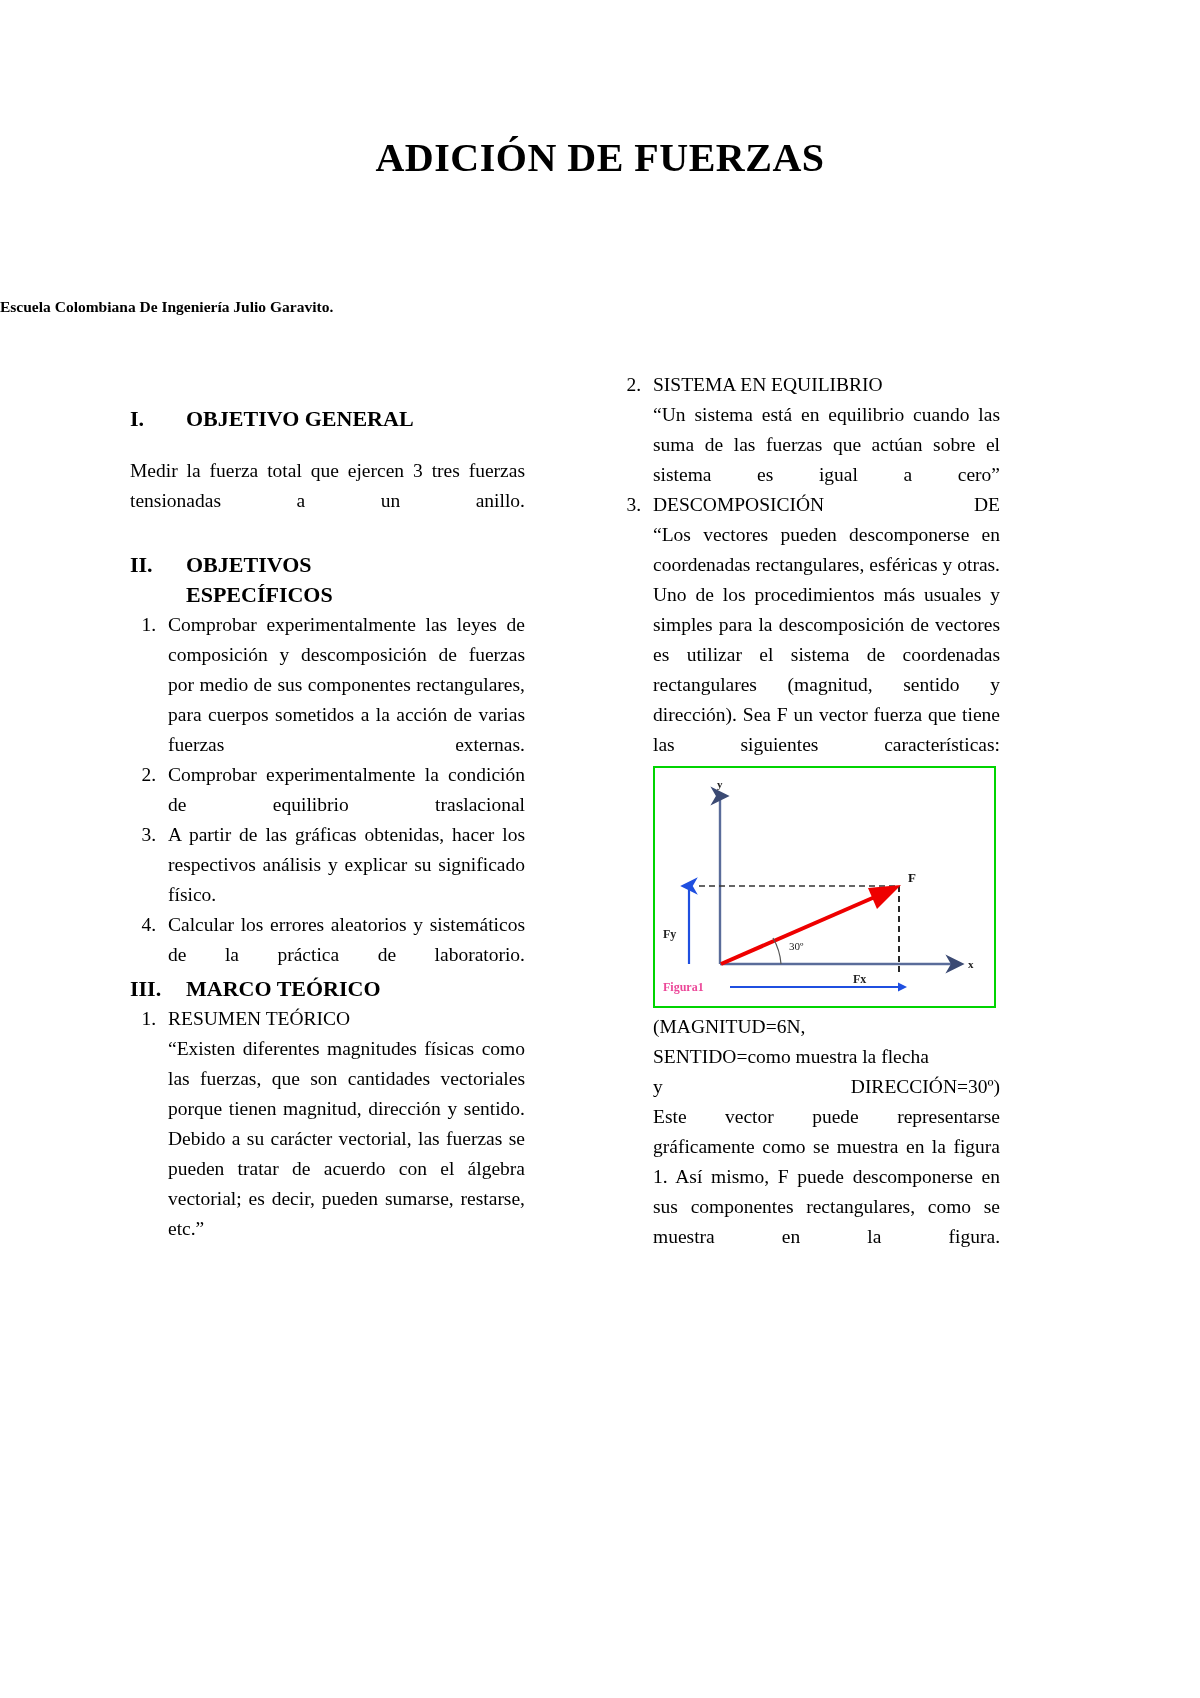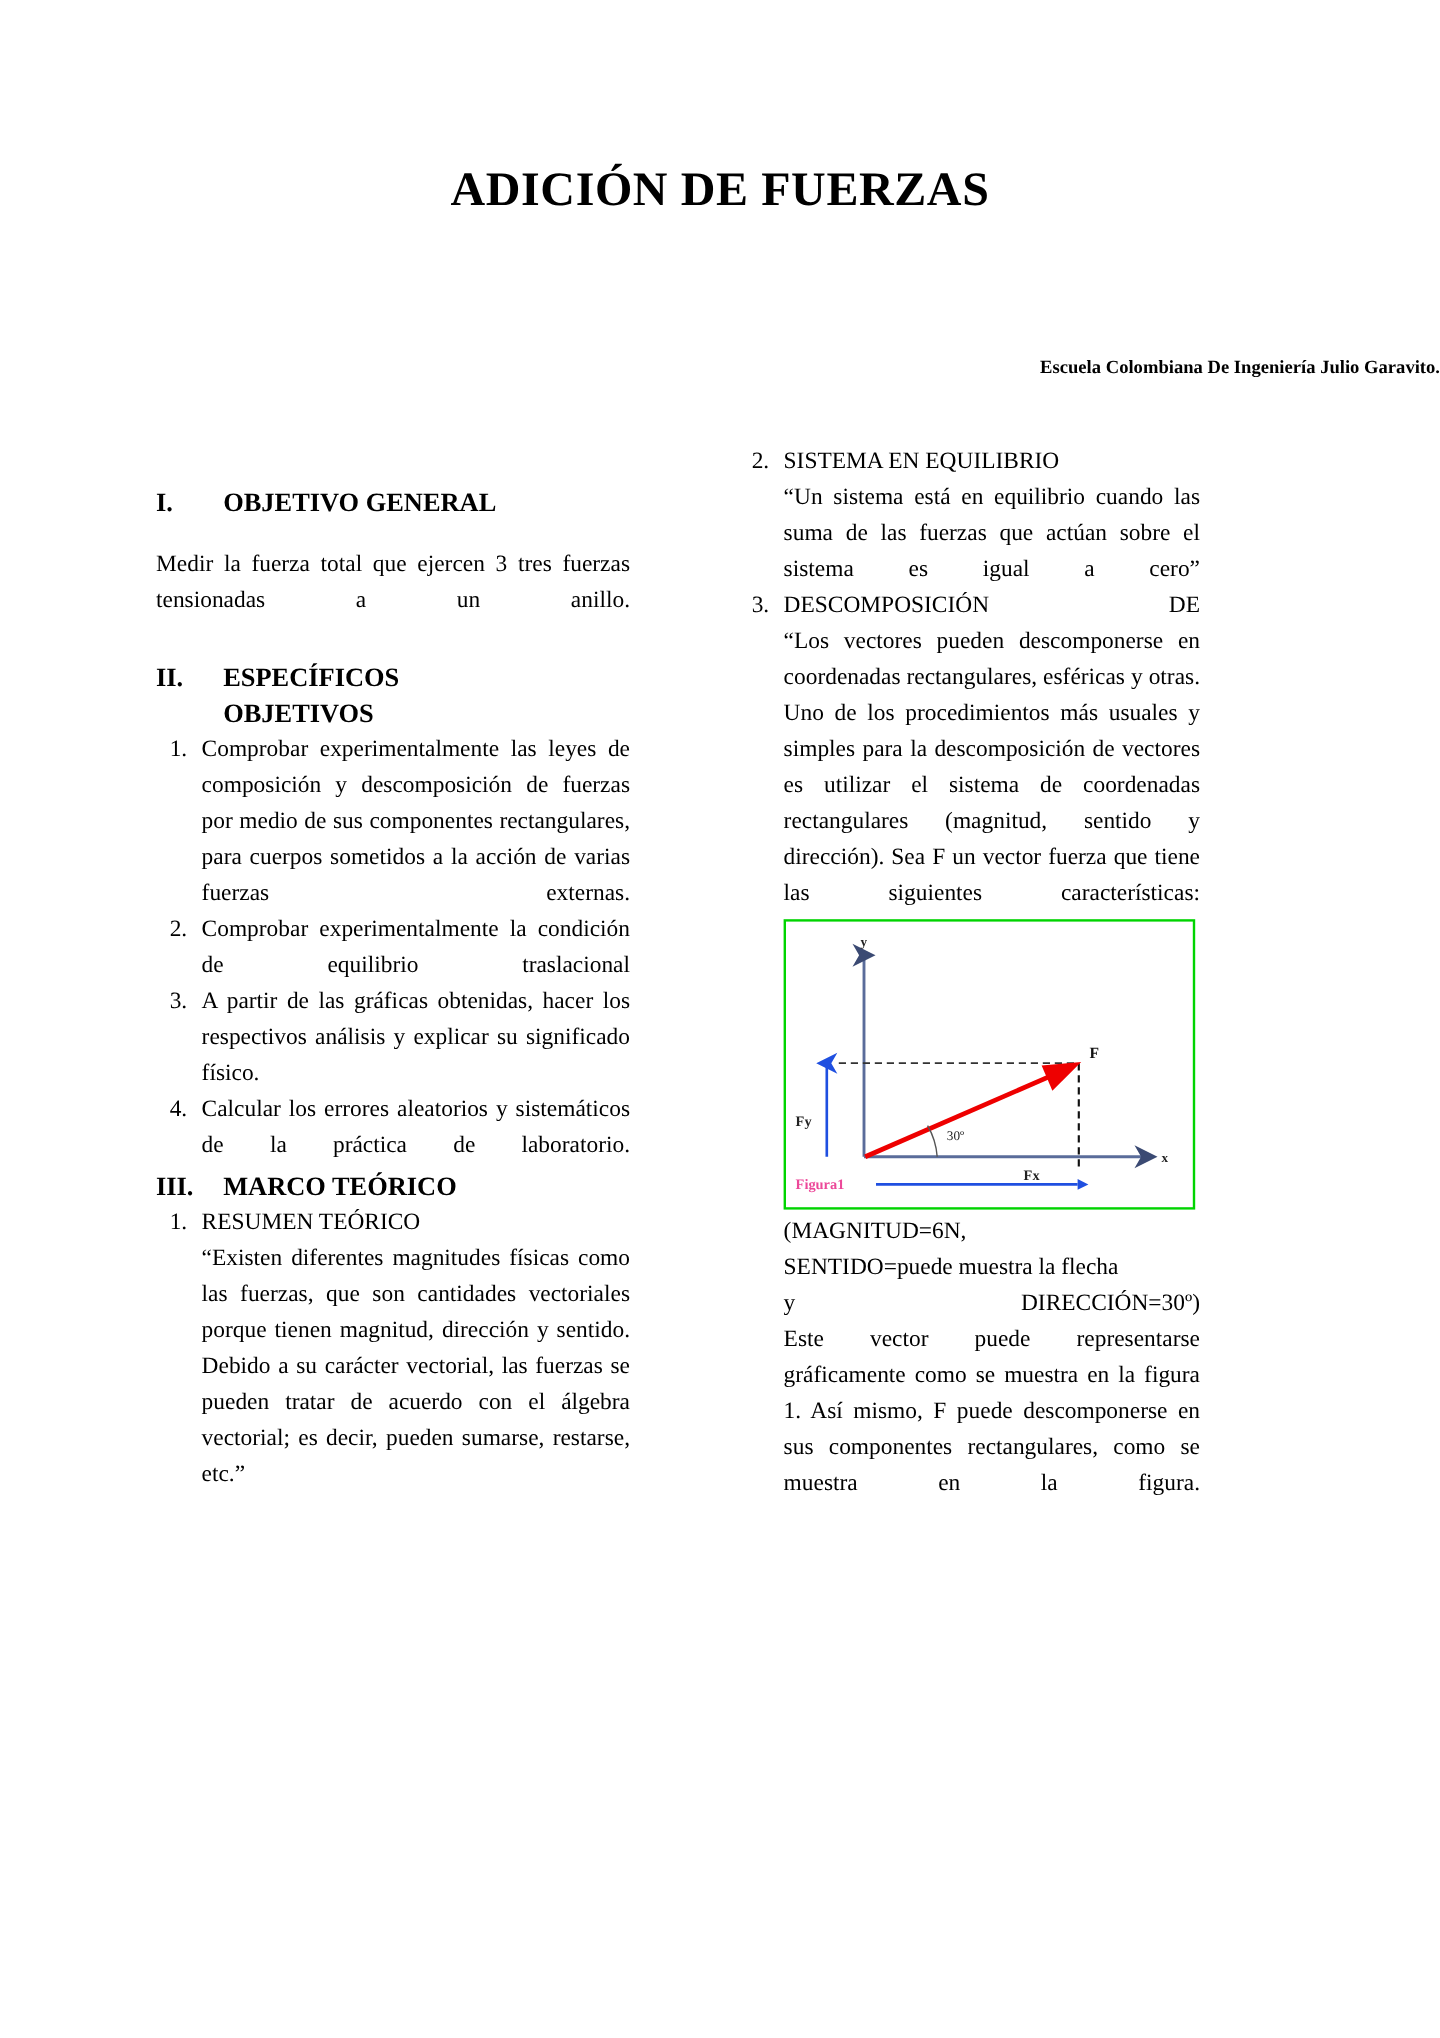--- a/index.html
+++ b/index.html
@@ -23,25 +23,24 @@
     top:134px;left:0;right:0;
     text-align:center;
     font-size:40px;
     font-weight:bold;
     letter-spacing:0.5px;
     font-family:"Liberation Serif","DejaVu Serif",serif;
   }
   .doc-subtitle{
     position:absolute;
     top:298px;left:0;right:0;
-    text-align:right;
+    text-align:left;
     font-size:15.5px;
     font-weight:bold;
     font-family:"Liberation Serif","DejaVu Serif",serif;
-    padding-left:21px;
   }
   
   .col{
     position:absolute;
     top:370px;
     font-size:19.5px;
     line-height:30px;
     text-align:justify;
   }
   .col-left{ left:130px; width:395px; }
@@ -137,22 +136,22 @@
 
     <div class="spacer-md"></div>
 
     <p class="body-par force-justify">Medir la fuerza total que ejercen 3 tres fuerzas tensionadas a un anillo.</p>
 
     <div class="spacer-lg"></div>
 
     <div class="roman-head">
       <span class="num">II.</span>
       <span class="txt">
+        <span style="display:block">OBJETIVOS</span>
         <span style="display:block">ESPECÍFICOS</span>
-        <span style="display:block">OBJETIVOS</span>
       </span>
     </div>
 
     <ol class="num-list">
       <li>
         <span class="marker">1.</span>
         <span class="content force-justify">Comprobar experimentalmente las leyes de composición y descomposición de fuerzas por medio de sus componentes rectangulares, para cuerpos sometidos a la acción de varias fuerzas externas.</span>
       </li>
       <li>
         <span class="marker">2.</span>
@@ -245,21 +244,21 @@
               <path d="M 126 196 A 60 60 0 0 0 118 170" fill="none" stroke="#555" stroke-width="1.2"></path>
               <text x="134" y="182" font-family="Liberation Serif, serif" font-size="11" fill="#222">30º</text>
             </svg>
             <span class="fig-caption-in">Figura1</span>
           </span>
 
           <span class="quote-par" style="display:flex;justify-content:flex-start;">
             <span>(MAGNITUD=</span>
             <span>6N,</span>
           </span>
-          <span class="quote-par">SENTIDO=puede muestra la flecha</span>
+          <span class="quote-par">SENTIDO=como muestra la flecha</span>
           <span class="quote-par" style="display:flex;justify-content:space-between;">
             <span>y</span>
             <span>DIRECCIÓN=30º)</span>
           </span>
           <span class="quote-par force-justify">Este vector puede representarse gráficamente como se muestra en la figura 1. Así mismo, F puede descomponerse en sus componentes rectangulares, como se muestra en la figura.</span>
         </span>
       </li>
     </ol>
 
   </div>

